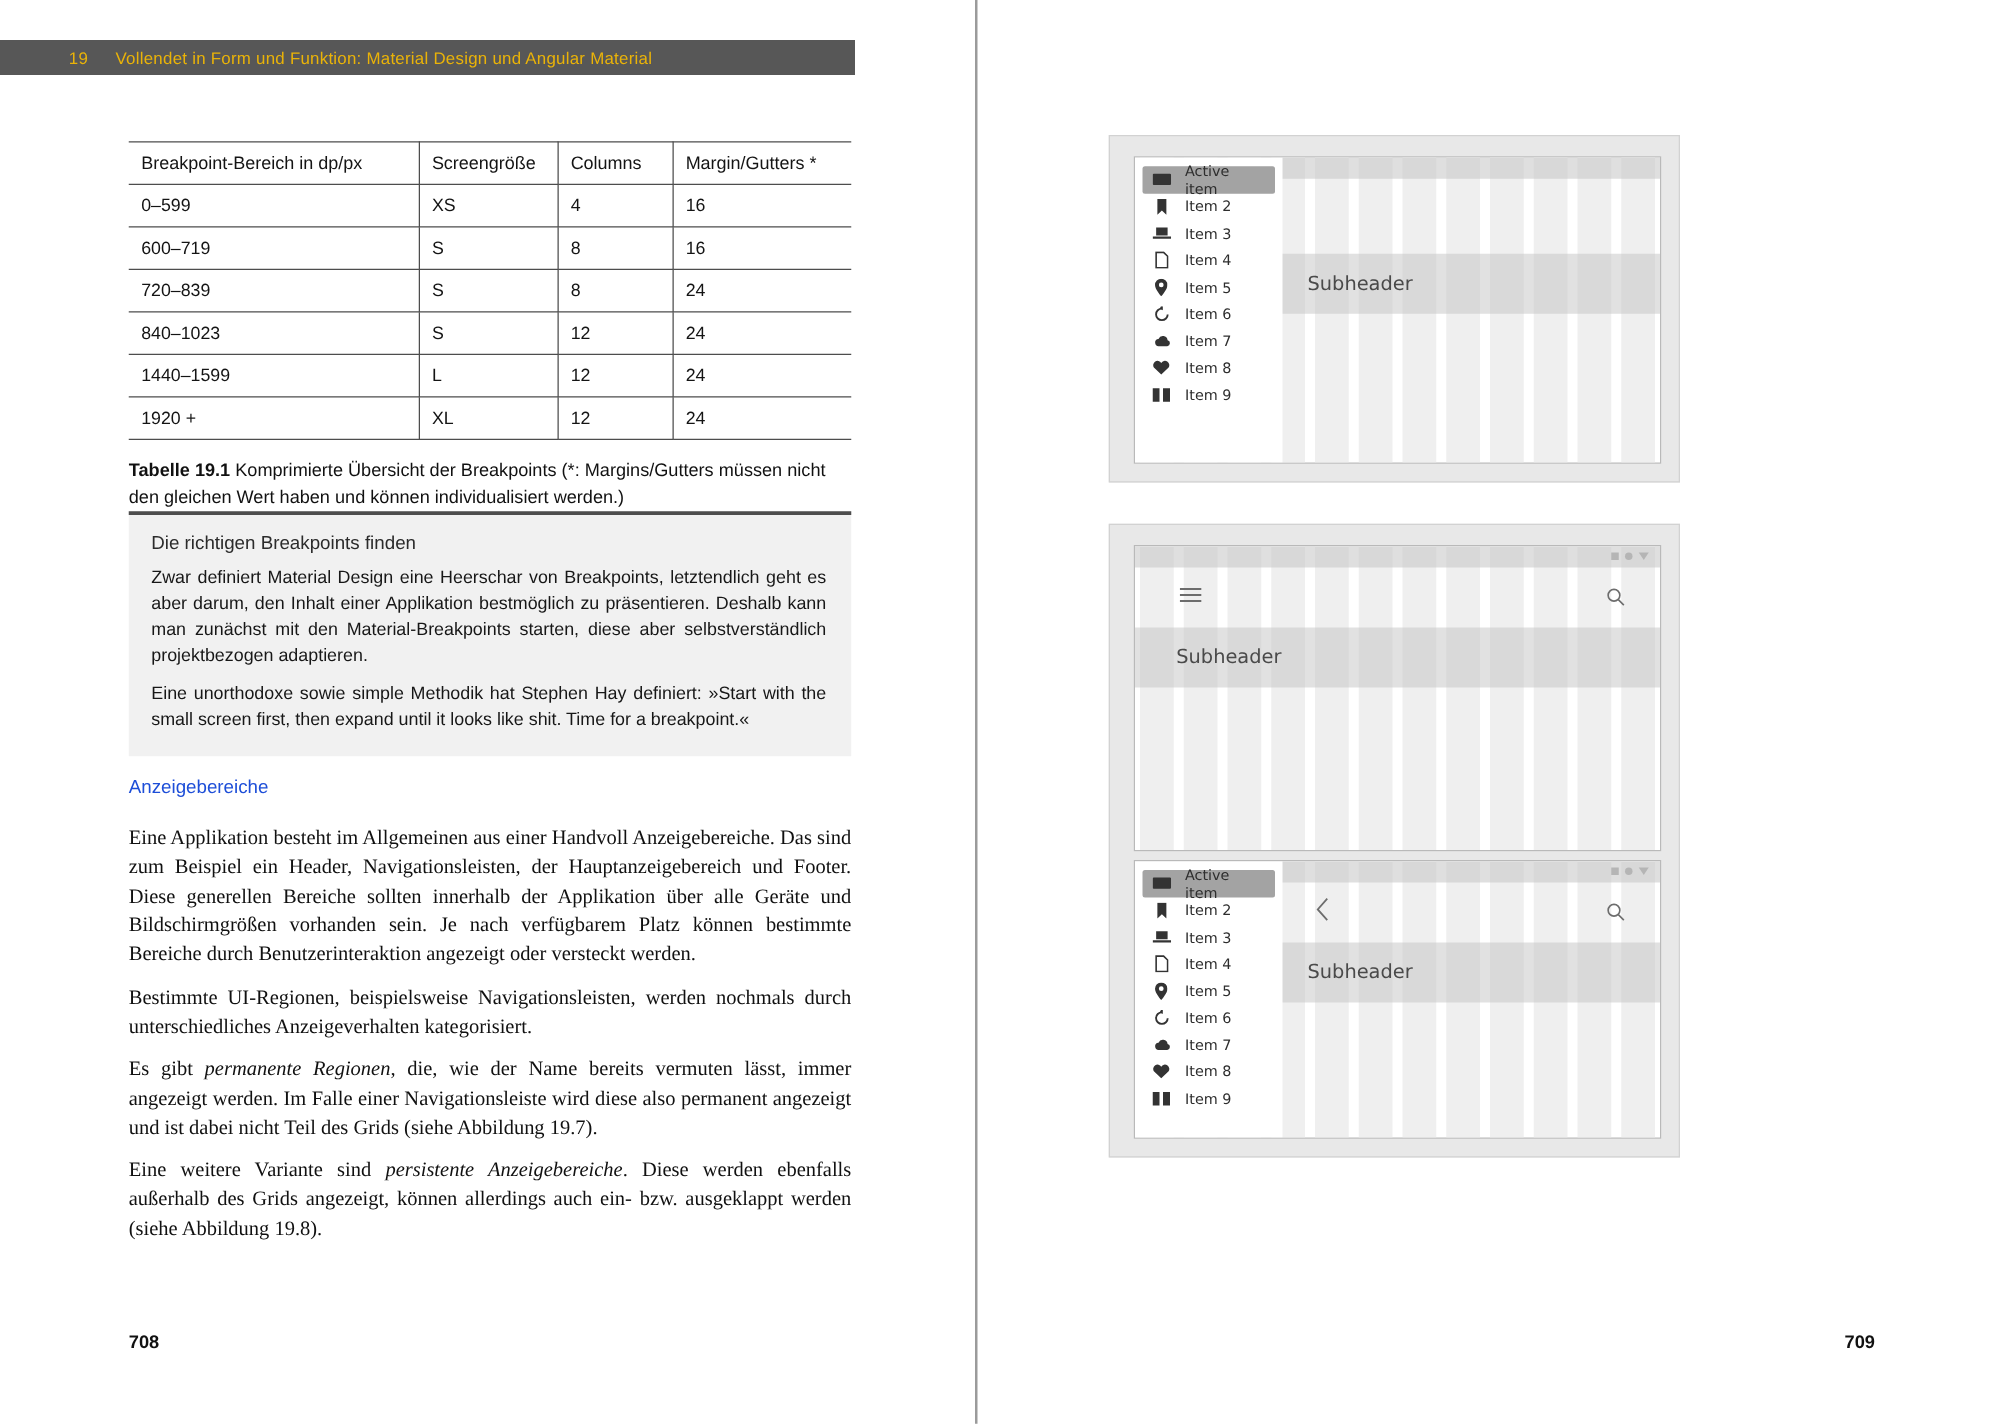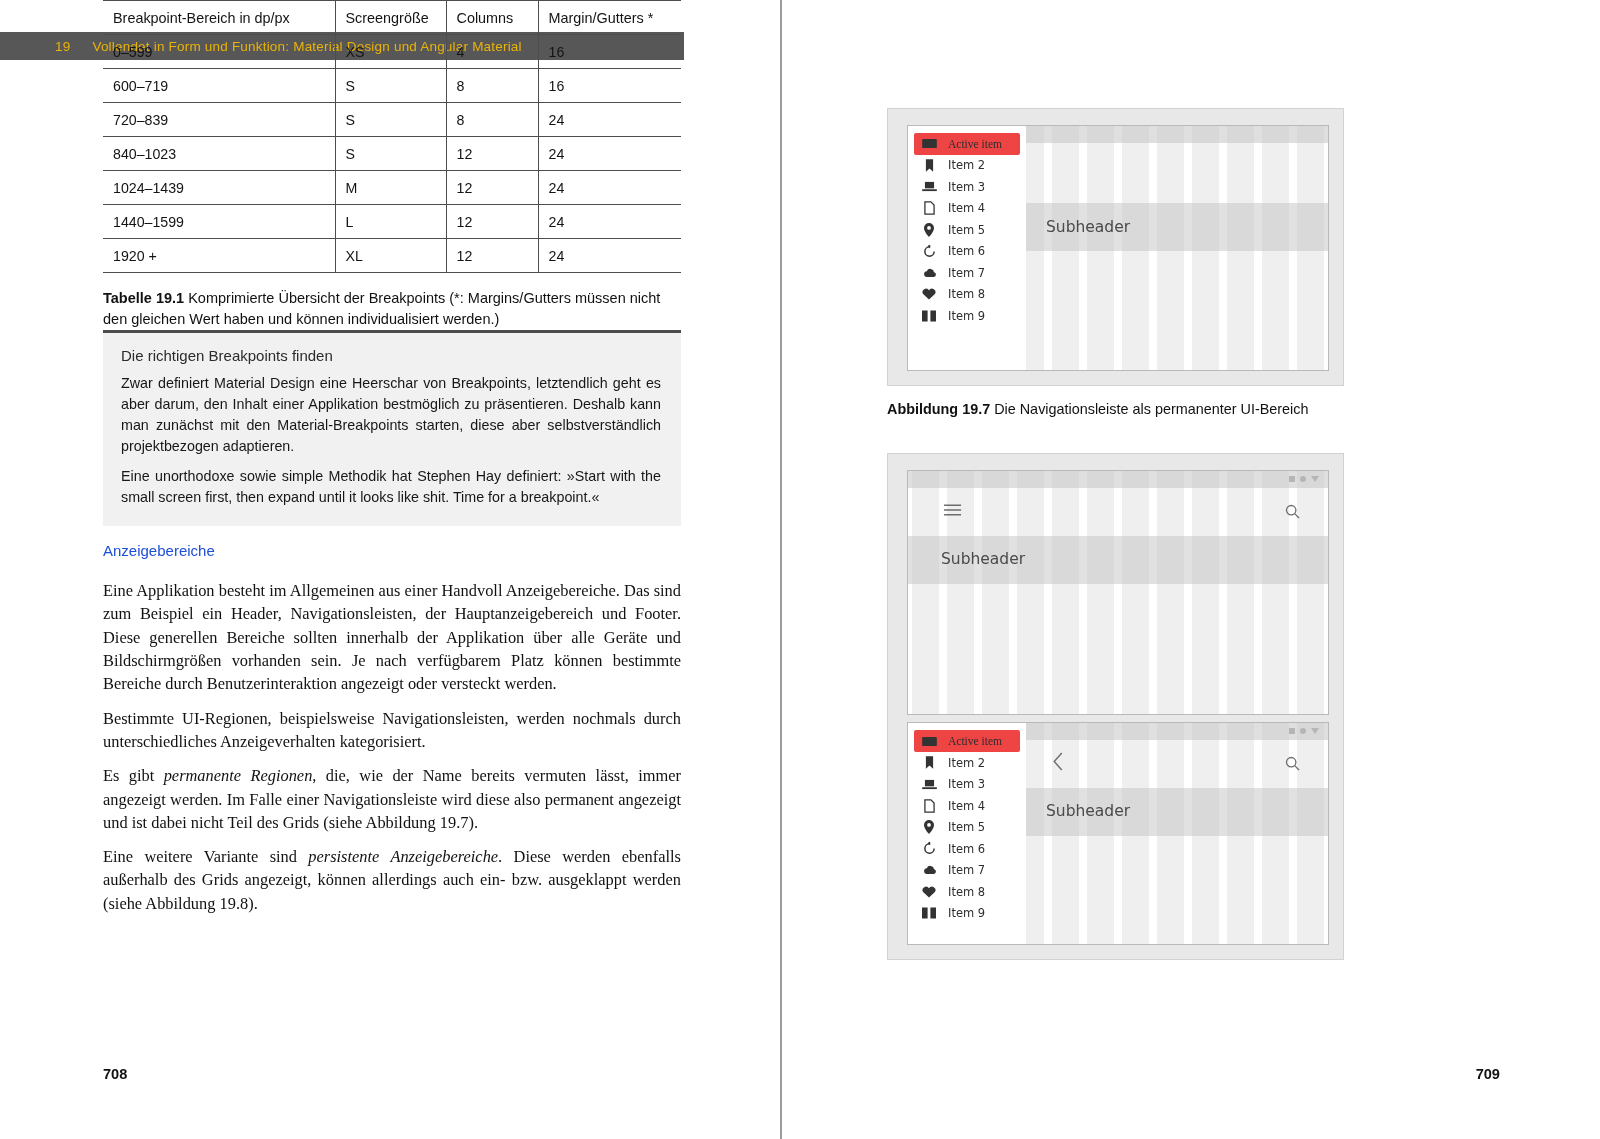--- a/index.html
+++ b/index.html
@@ -63,20 +63,21 @@
 
   
   .content-left {
     position: absolute;
     left: 103px;
     top: 0;
     width: 578px;
   }
 
   table.breakpoints {
+    margin-top: 113px;
     border-collapse: collapse;
     width: 578px;
     font-size: 14.2px;
     table-layout: fixed;
   }
   table.breakpoints th,
   table.breakpoints td {
     text-align: left;
     padding: 7px 0 7px 10px;
     border-bottom: 1.6px solid #4d4d4d;
@@ -241,21 +242,21 @@
   .navitem {
     display: flex;
     align-items: center;
     height: 21.5px;
     padding: 0 8px 0 7px;
     border-radius: 2px;
     font-size: 11.5px;
     color: #2e2e2e;
     font-family: "DejaVu Sans", sans-serif;
   }
-  .navitem.active { background: #ef4444; font-family: Liberation Serif, serif; }
+  .navitem.active { background: #a3a3a3; }
   .navitem .nav-ic {
     width: 16px;
     height: 14px;
     margin-right: 11px;
     flex: 0 0 16px;
     display: flex;
     align-items: center;
     justify-content: center;
     color: #333;
   }
@@ -346,26 +347,20 @@
             <td>8</td>
             <td>24</td>
           </tr>
           <tr>
             <td>840–1023</td>
             <td>S</td>
             <td>12</td>
             <td>24</td>
           </tr>
           <tr>
-            <td>1024–1439</td>
-            <td>M</td>
-            <td>12</td>
-            <td>24</td>
-          </tr>
-          <tr>
             <td>1440–1599</td>
             <td>L</td>
             <td>12</td>
             <td>24</td>
           </tr>
           <tr>
             <td>1920 +</td>
             <td>XL</td>
             <td>12</td>
             <td>24</td>
@@ -508,24 +503,20 @@
                     </svg>
                   </span>
                 <span>Item 9</span>
               </div>
 
             </div>
           </div>
         </div>
       </div>
 
-      <div class="fig-caption">
-        <b>Abbildung 19.7</b>
-        <span>Die Navigationsleiste als permanenter UI-Bereich</span>
-      </div>
 
       <div class="fig-frame fig2">
 
         <div class="win-a" style="left:19px; top:16px; right:14px; height:245px;">
           <div class="colgrid">
             <div class="col"></div>
             <div class="col"></div>
             <div class="col"></div>
             <div class="col"></div>
             <div class="col"></div>

